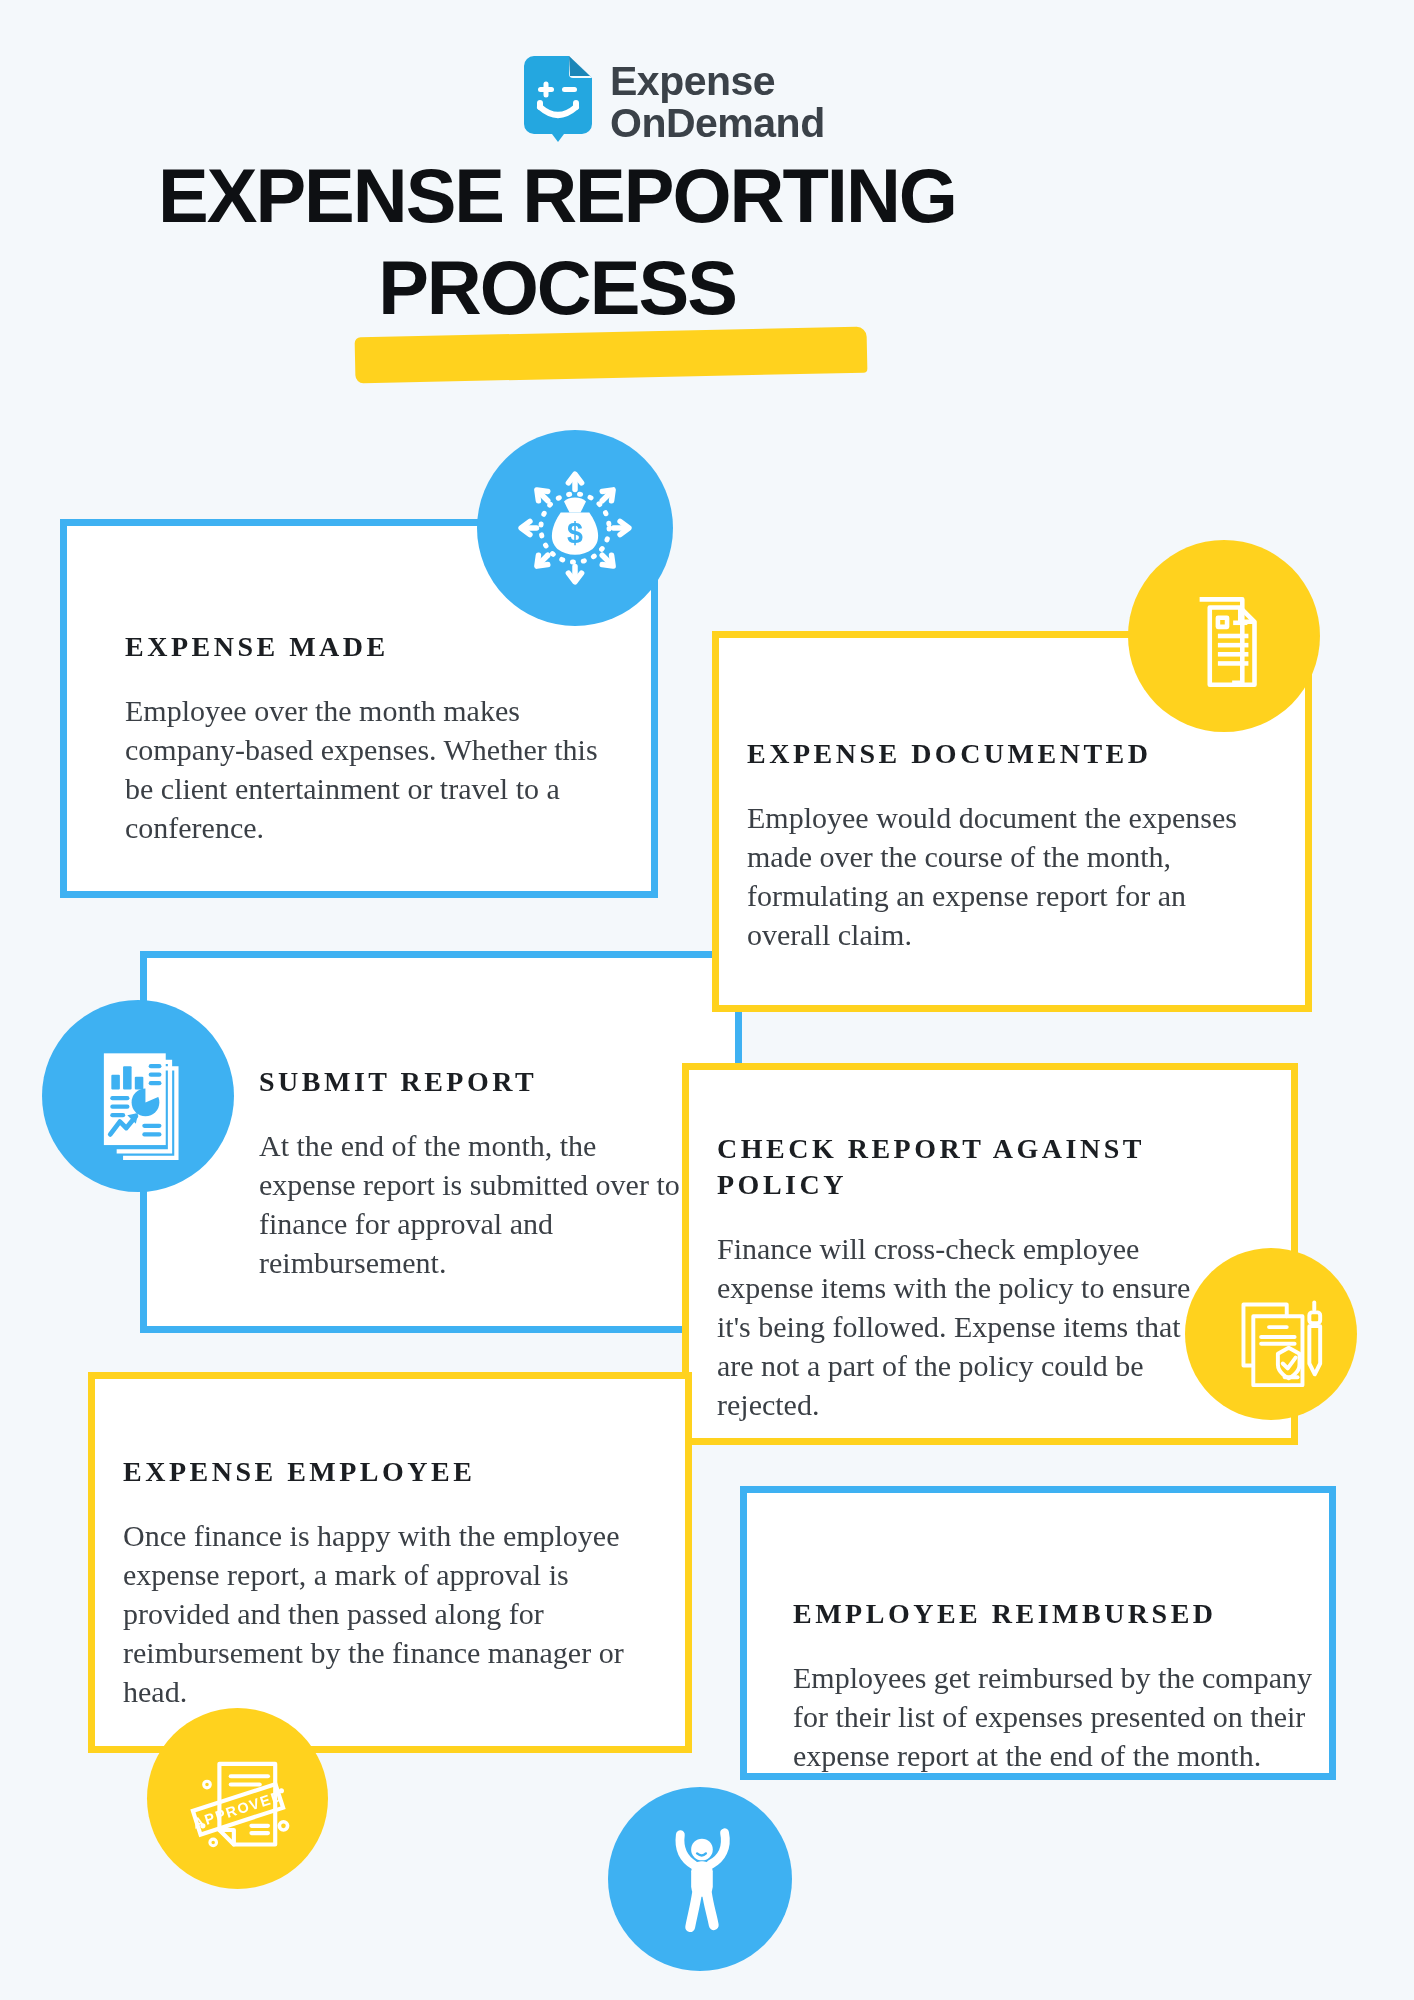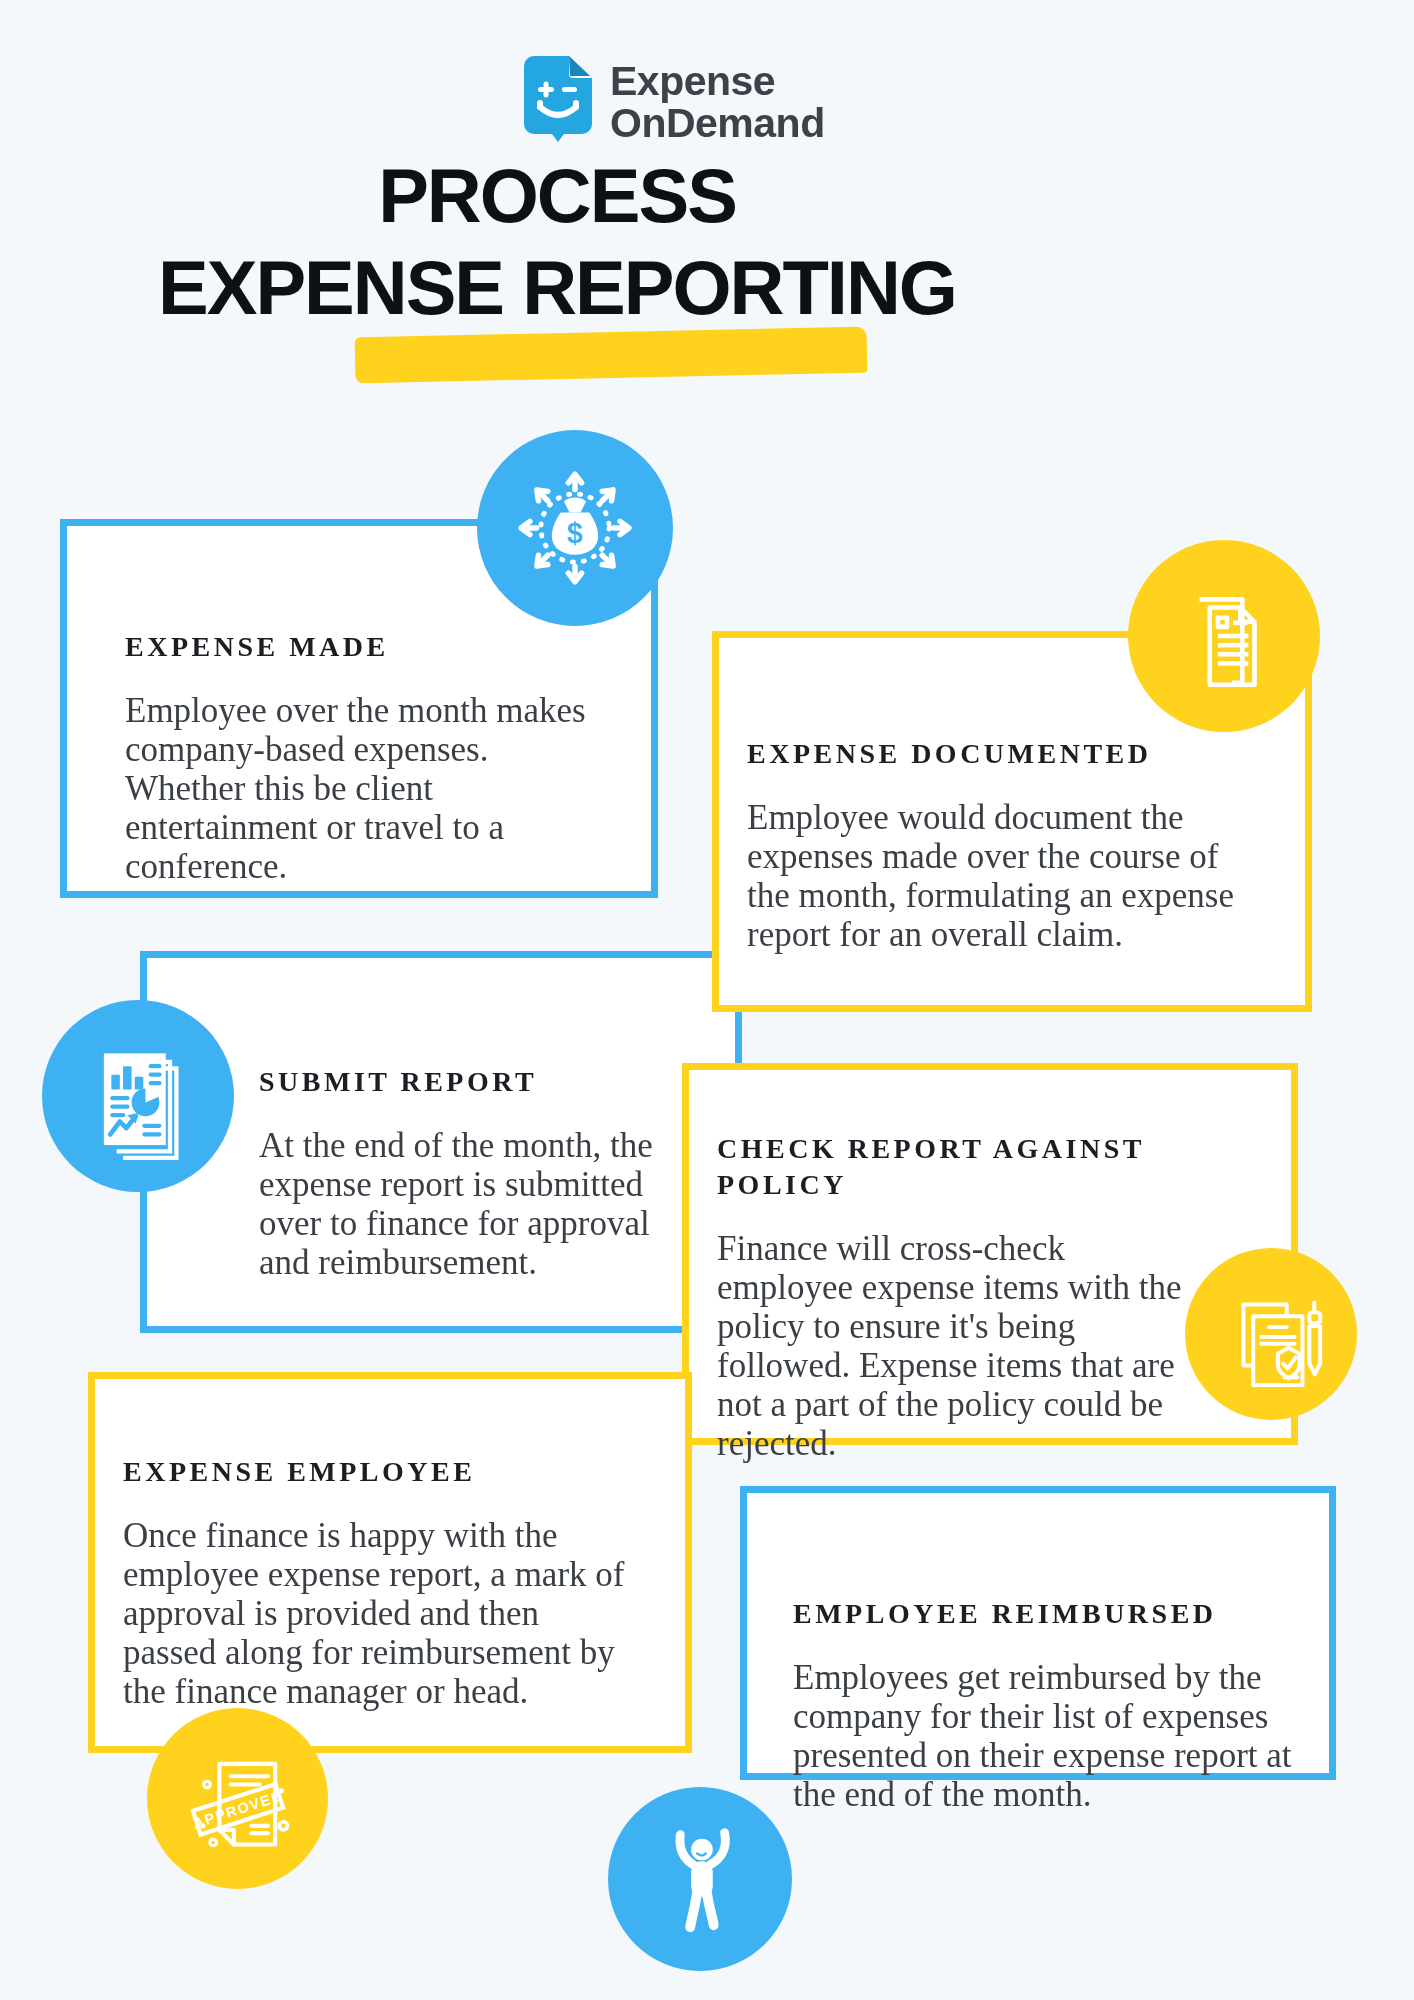--- a/index.html
+++ b/index.html
@@ -36,21 +36,21 @@
     background:var(--yellow);
     transform:rotate(-1.2deg);
     border-radius:6px 10px 4px 8px;
   }
 
   
   .card{position:absolute;background:#fff;font-family:Liberation Serif, serif;}
   .card.blue{border:7px solid var(--blue);}
   .card.yellow{border:7px solid var(--yellow);padding-left:28px;}
   .card h3{margin:0 0 26px 0;font-size:28px;line-height:36px;font-weight:700;letter-spacing:3.5px;color:var(--heading);}
-  .card p{margin:0;font-size:35px;line-height:39px;font-weight:400;color:var(--body);}
+  .card p{margin:0;font-size:30px;line-height:39px;font-weight:400;color:var(--body);}
 
   .card-1{left:60px;top:519px;width:598px;height:379px;padding:103px 50px 0 58px;z-index:1;}
   .card-2{left:712px;top:631px;width:600px;height:381px;padding:98px 42px 0 50px;z-index:3;}
   .card-3{left:140px;top:951px;width:602px;height:382px;padding:106px 36px 0 112px;z-index:2;}
   .card-4{left:682px;top:1063px;width:616px;height:382px;padding:61px 66px 0 62px;z-index:4;}
   .card-5{left:88px;top:1372px;width:604px;height:381px;padding:75px 48px 0 58px;z-index:5;}
   .card-6{left:740px;top:1486px;width:596px;height:294px;padding:103px 16px 0 46px;z-index:5;}
 
   
   .icon-circle{position:absolute;border-radius:50%;display:flex;align-items:center;justify-content:center;z-index:6;}
@@ -81,22 +81,22 @@
       <path d="M18 53 v-4 M54 53 v-4" stroke="#fff" stroke-width="6" stroke-linecap="round"></path>
     </svg>
     <div class="logo-text">
       <div>Expense</div>
       <div>OnDemand</div>
     </div>
   </div>
 
   <div class="title-wrap">
     <div class="title-highlight"></div>
+    <h1 class="title-line">EXPENSE REPORTING</h1>
     <h1 class="title-line">PROCESS</h1>
-    <h1 class="title-line">EXPENSE REPORTING</h1>
   </div>
 
   <div class="card blue card-1">
     <h3>EXPENSE MADE</h3>
     <p>Employee over the month makes company-based expenses. Whether this be client entertainment or travel to a conference.</p>
   </div>
 
   <div class="card yellow card-2">
     <h3>EXPENSE DOCUMENTED</h3>
     <p>Employee would document the expenses made over the course of the month, formulating an expense report for an overall claim.</p>

